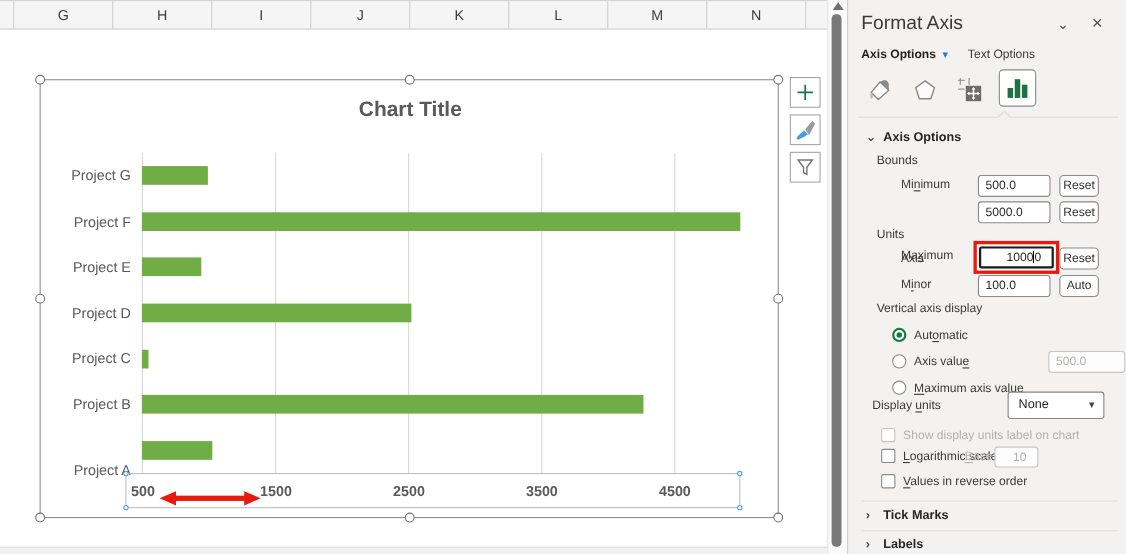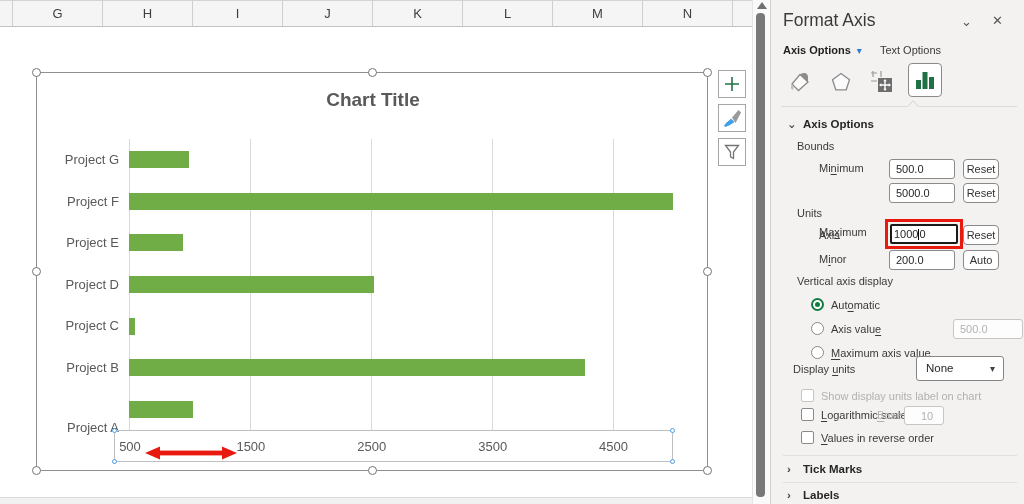--- a/index.html
+++ b/index.html
@@ -24,21 +24,21 @@
   .vscroll .up{position:absolute;left:4px;top:2px;width:0;height:0;border-left:5px solid transparent;border-right:5px solid transparent;border-bottom:7px solid #6f6f6f;}
   .vscroll .thumb{position:absolute;left:3px;top:13px;width:9px;height:484px;background:#787878;border-radius:4px;}
 
   
   .chart{position:absolute;left:36px;top:72px;width:672px;height:399px;background:#fff;border:1px solid #8f8f8f;}
   .chart-title{position:absolute;left:0;top:16px;width:672px;text-align:center;font-size:19px;color:#595959;font-weight:bold;}
   .gridline{position:absolute;width:1px;background:#d9d9d9;}
   .cat-label{position:absolute;left:0;width:82px;text-align:right;font-size:13px;color:#595959;}
   .bar{position:absolute;height:17px;}
   .x-axis-box{position:absolute;left:77px;top:357px;width:559px;height:32px;border:1px solid #bfbfbf;background:transparent;}
-  .tick{position:absolute;top:8px;width:48px;text-align:center;font-size:13px;color:#595959;}
+  .tick{position:absolute;top:8px;width:48px;text-align:center;font-size:13px;color:#595959;font-weight:bold;}
   .bluedot{position:absolute;width:5px;height:5px;border:1px solid #4a9ee8;background:#fff;border-radius:50%;}
   .handle{position:absolute;width:9px;height:9px;background:#fff;border:1.5px solid #747474;border-radius:50%;}
   .red-arrow{position:absolute;left:108px;top:372px;}
 
   
   .side-btn{position:absolute;left:718px;width:28px;height:28px;background:#fff;border:1px solid #a6a6a6;
     display:flex;align-items:center;justify-content:center;}
 
   
   .pane{position:absolute;left:770px;top:0;width:254px;height:504px;background:#f3f2f1;border-left:1px solid #d2d0ce;font-size:11px;color:#3b3a39;}
@@ -57,21 +57,21 @@
   .sec-chev{display:inline-block;width:16px;color:#444;font-weight:bold;}
   .grp-label{position:absolute;left:26px;color:#3b3a39;}
   .fld-label{position:absolute;left:48px;color:#3b3a39;}
   u{text-underline-offset:2px;}
   .inp{position:absolute;left:118px;width:66px;height:20px;background:#fff;border:1px solid #8a8a8a;border-radius:3px;
     font-size:11px;color:#262626;line-height:18px;padding-left:6px;}
   .btn{position:absolute;left:192px;width:36px;height:20px;background:#fefefe;border:1px solid #8a8a8a;border-radius:4px;
     font-size:11px;color:#323130;text-align:center;line-height:18px;}
   .red-box{position:absolute;left:114px;top:219px;width:78px;height:30px;border:3px solid var(--annot-red);}
   .inp-focus{position:absolute;left:2px;top:2px;width:68px;height:20px;background:#fff;border:2px solid #1b1a19;border-radius:2px;
-    line-height:16px;padding-left:2px;font-size:11px;color:#262626;}
+    line-height:16px;padding-left:23px;font-size:11px;color:#262626;}
   .caret{display:inline-block;width:1px;height:11px;background:#000;vertical-align:-2px;}
   .radio{position:absolute;left:40px;width:13px;height:13px;border:1px solid #8a8a8a;border-radius:50%;background:#fff;}
   .radio.sel{border:2px solid var(--office-green);}
   .radio.sel::after{content:"";position:absolute;left:2px;top:2px;width:5px;height:5px;border-radius:50%;background:var(--office-green);}
   .radio-label{position:absolute;left:60px;color:#3b3a39;}
   .inp-dis{background:#fdfdfd;border:1px solid #c8c6c4;color:#b3b1ae;}
   .dropdown{position:absolute;left:145px;top:356px;width:88px;height:25px;background:#fff;border:1px solid #868686;border-radius:3px;
     line-height:23px;padding-left:9px;color:#262626;font-size:11.5px;}
   .dropdown .dd-chev{position:absolute;right:8px;top:0;color:#444;font-size:10px;}
   .checkbox{position:absolute;left:30px;width:13px;height:13px;border:1px solid #8a8a8a;border-radius:2px;background:#fff;}
@@ -234,21 +234,21 @@
 
     <div class="grp-label" style="top:207px;">Units</div>
 
     <div class="fld-label" style="top:229px;">Axis</div>
     <div class="red-box">
       <div class="inp-focus"><span>1000</span><span class="caret"></span><span>0</span></div>
     </div>
     <div class="btn" style="top:225px;">Reset</div>
 
     <div class="fld-label" style="top:253px;">M<u>i</u>nor</div>
-    <div class="inp" style="top:250px;">200.0</div>
+    <div class="inp" style="top:250px;">100.0</div>
     <div class="btn" style="top:250px;">Auto</div>
 
     <div class="grp-label" style="top:275px;">Vertical axis display</div>
 
     <div class="radio sel" style="top:298px;"></div>
     <div class="radio-label" style="top:299px;">Aut<u>o</u>matic</div>
 
     <div class="radio" style="top:322px;"></div>
     <div class="radio-label" style="top:323px;">Axis valu<u>e</u></div>
     <div class="inp inp-dis" style="left:182px;top:319px;width:70px;">500.0</div>

